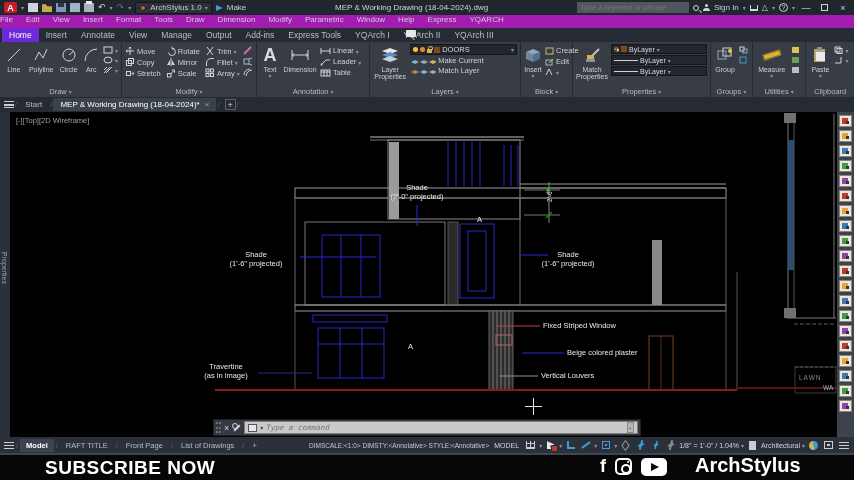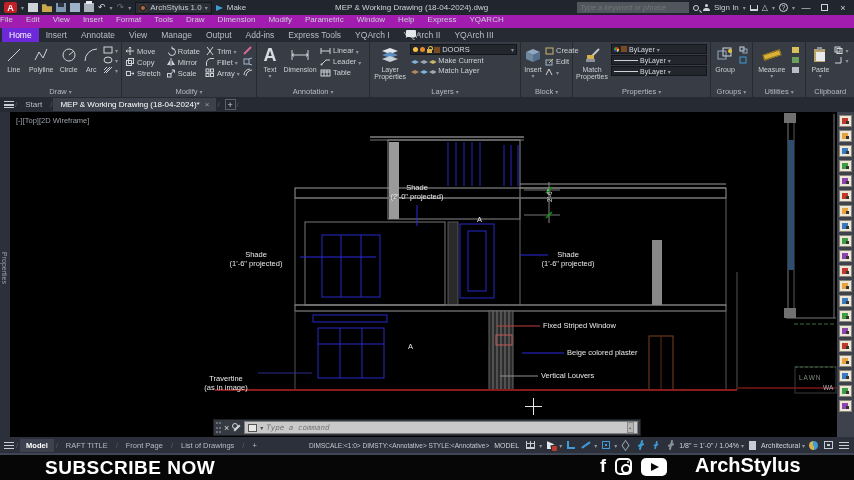--- a/index.html
+++ b/index.html
@@ -777,21 +777,21 @@
       <div>Shade</div>
         <div>(1'-6" projected)</div>
     </div>
     <div class="anno" style="left:508px; top:138px; width:120px;">
       <div>Shade</div>
         <div>(1'-6" projected)</div>
     </div>
     <div class="anno l" style="left:543px; top:209px;">Fixed Striped Window</div>
     <div class="anno l" style="left:567px; top:236px;">Beige colored plaster</div>
     <div class="anno l" style="left:541px; top:259px;">Vertical Louvers</div>
-    <div class="anno" style="left:166px; top:262px; width:120px;">
+    <div class="anno" style="left:166px; top:250px; width:120px;">
       <div>Travertine</div>
         <div>(as in image)</div>
     </div>
     <div class="anno" style="left:477px; top:103px;">A</div>
     <div class="anno" style="left:408px; top:230px;">A</div>
     <div class="dimv">2'-6"</div>
     <div class="lawn" style="left:799px; top:262px;">LAWN</div>
     <div class="wa" style="left:823px; top:272px;">WA</div>
 
     <div class="palette">

